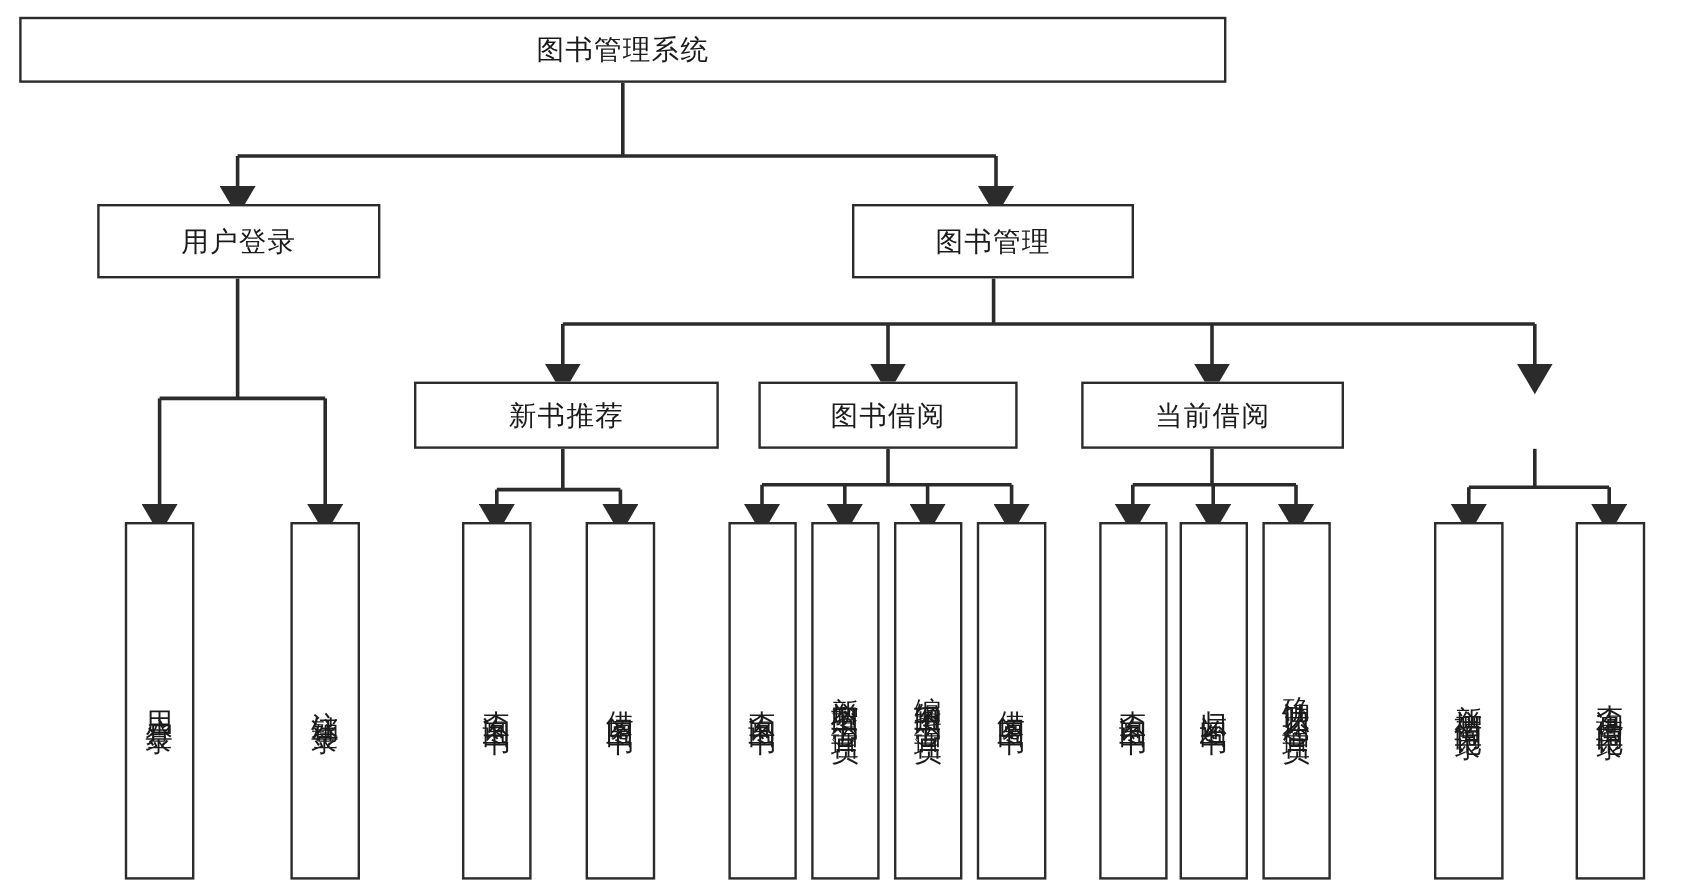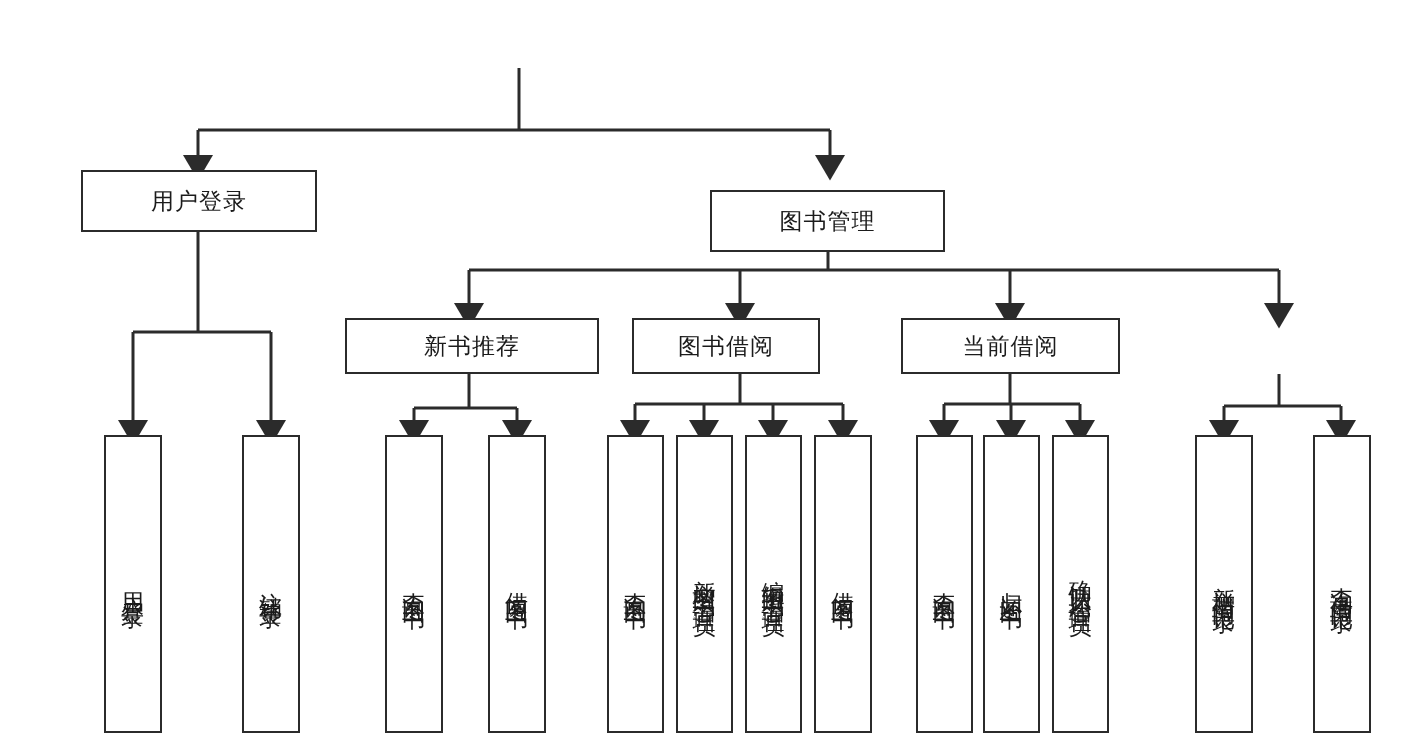--- a/index.html
+++ b/index.html
@@ -68,32 +68,35 @@
       <path d="M1011,404 L1011,423" marker-end="url(#arw)"></path>
       <path d="M1080,404 L1080,423" marker-end="url(#arw)"></path>
 
       <path d="M1279,374 L1279,406"></path>
       <path d="M1224,406 L1341,406"></path>
       <path d="M1224,406 L1224,423" marker-end="url(#arw)"></path>
       <path d="M1341,406 L1341,423" marker-end="url(#arw)"></path>
     </g>
   </svg>
 
+  <div class="node" style="left:16px;top:14px;width:1006px;height:55px;">
+    <span class="lbl">图书管理系统</span>
+  </div>
 
   <div class="node" style="left:81px;top:170px;width:236px;height:62px;">
     <span class="lbl">用户登录</span>
   </div>
-  <div class="node" style="left:710px;top:170px;width:235px;height:62px;margin-top:20px;">
+  <div class="node" style="left:710px;top:170px;width:235px;height:62px;">
     <span class="lbl">图书管理</span>
   </div>
 
   <div class="node" style="left:345px;top:318px;width:254px;height:56px;">
     <span class="lbl">新书推荐</span>
   </div>
-  <div class="node" style="left:632px;top:318px;width:188px;height:56px;">
+  <div class="node" style="left:632px;top:318px;width:216px;height:56px;">
     <span class="lbl">图书借阅</span>
   </div>
   <div class="node" style="left:901px;top:318px;width:219px;height:56px;">
     <span class="lbl">当前借阅</span>
   </div>
 
   <div class="leaf" style="left:104px;top:435px;width:58px;height:298px;">
     <span class="vlbl">用户登录</span>
   </div>
   <div class="leaf" style="left:242px;top:435px;width:58px;height:298px;">

